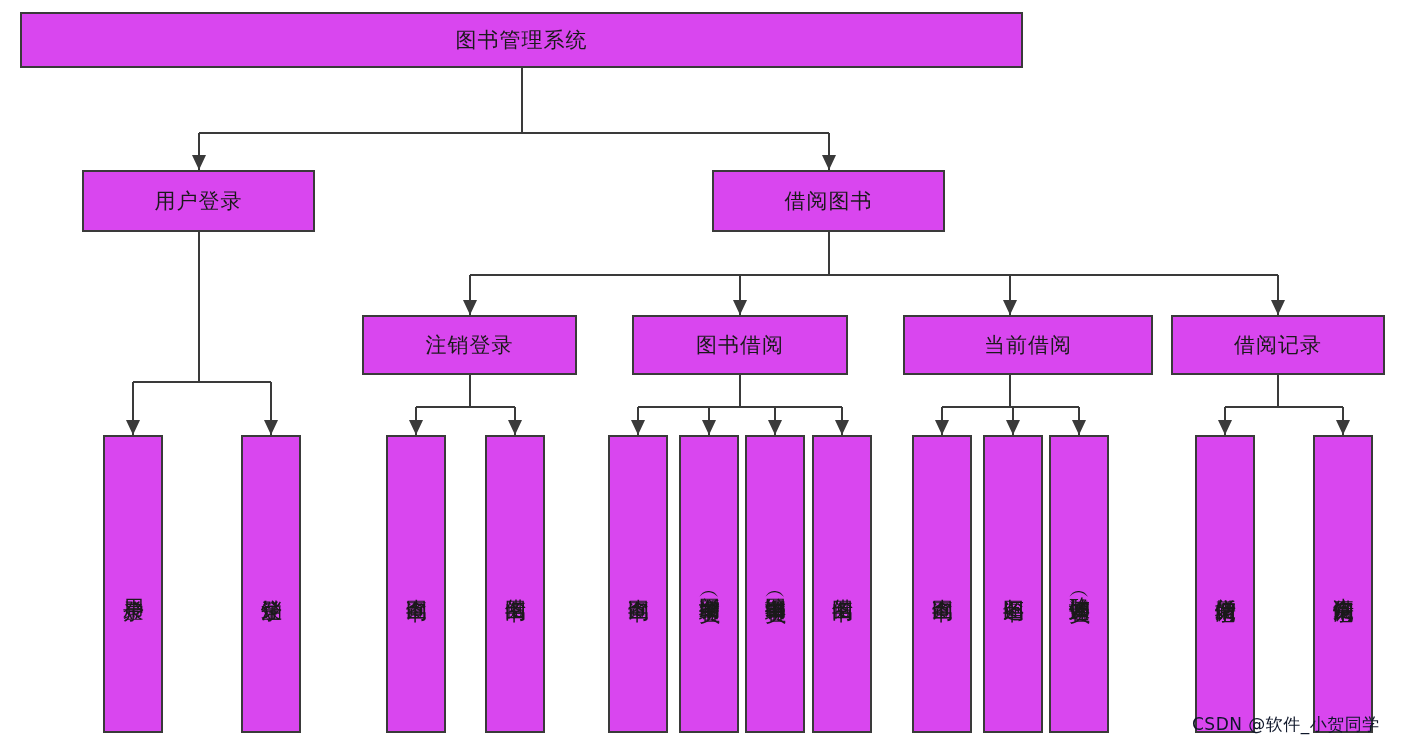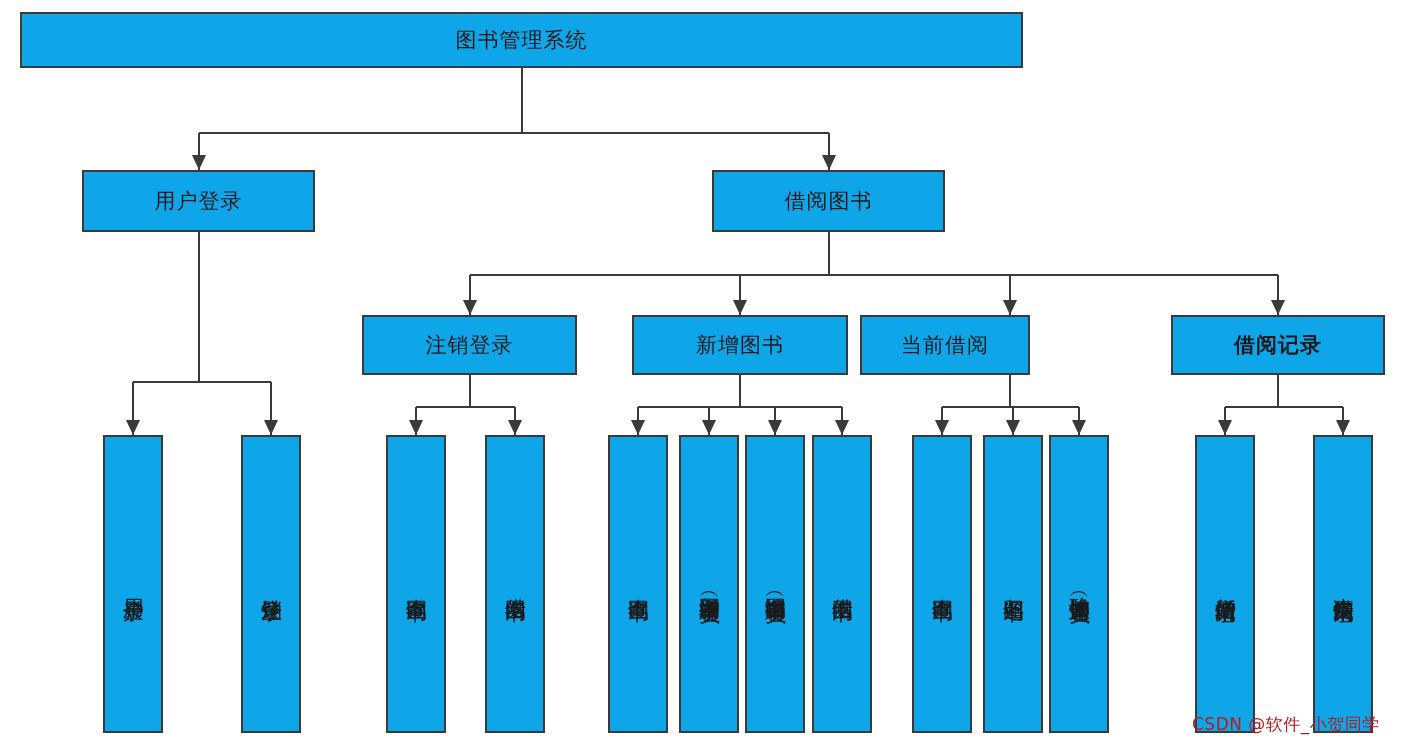--- a/index.html
+++ b/index.html
@@ -12,21 +12,21 @@
     width: 1405px;
     height: 747px;
     background: #ffffff;
     font-family: "DejaVu Sans", "Liberation Sans", sans-serif;
     overflow: hidden;
   }
   .node {
     position: absolute;
     box-sizing: border-box;
     border: 2px solid #3a3a3a;
-    background: #0ea5e9;
+    background: #d946ef;
     display: flex;
     align-items: center;
     justify-content: center;
     color: #1a1a1a;
   }
   .node.h {
     font-size: 21px;
     letter-spacing: 1px;
   }
   .node.h .lbl {
@@ -56,21 +56,21 @@
     position: absolute;
     width: 0;
     height: 0;
     border-left: 7px solid transparent;
     border-right: 7px solid transparent;
     border-top: 15px solid #3a3a3a;
   }
   .watermark {
     position: absolute;
     font-size: 17px;
-    color: #b91c1c;
+    color: #0f172a;
     white-space: nowrap;
     letter-spacing: 0.5px;
   }
 </style>
 </head>
 <body>
 
 <div id="canvas">
 
   <div id="nodes-layer">
@@ -80,26 +80,26 @@
       <div class="node h" style="left: 82px; top: 170px; width: 233px; height: 62px;">
         <span class="lbl">用户登录</span>
       </div>
       <div class="node h" style="left: 712px; top: 170px; width: 233px; height: 62px;">
         <span class="lbl">借阅图书</span>
       </div>
       <div class="node h" style="left: 362px; top: 315px; width: 215px; height: 60px;">
         <span class="lbl">注销登录</span>
       </div>
       <div class="node h" style="left: 632px; top: 315px; width: 216px; height: 60px;">
-        <span class="lbl">新增图书</span>
+        <span class="lbl">图书借阅</span>
       </div>
-      <div class="node h" style="left: 860px; top: 315px; width: 170px; height: 60px;">
+      <div class="node h" style="left: 903px; top: 315px; width: 250px; height: 60px;">
         <span class="lbl">当前借阅</span>
       </div>
-      <div class="node h" style="left: 1171px; top: 315px; width: 214px; height: 60px; font-weight: bold;">
+      <div class="node h" style="left: 1171px; top: 315px; width: 214px; height: 60px;">
         <span class="lbl">借阅记录</span>
       </div>
       <div class="node v" style="left: 103px; top: 435px; width: 60px; height: 298px;">
         <span class="lbl">用户登录</span>
       </div>
       <div class="node v" style="left: 241px; top: 435px; width: 60px; height: 298px;">
         <span class="lbl">注销登录</span>
       </div>
       <div class="node v" style="left: 386px; top: 435px; width: 60px; height: 298px;">
         <span class="lbl">查询图书</span>

